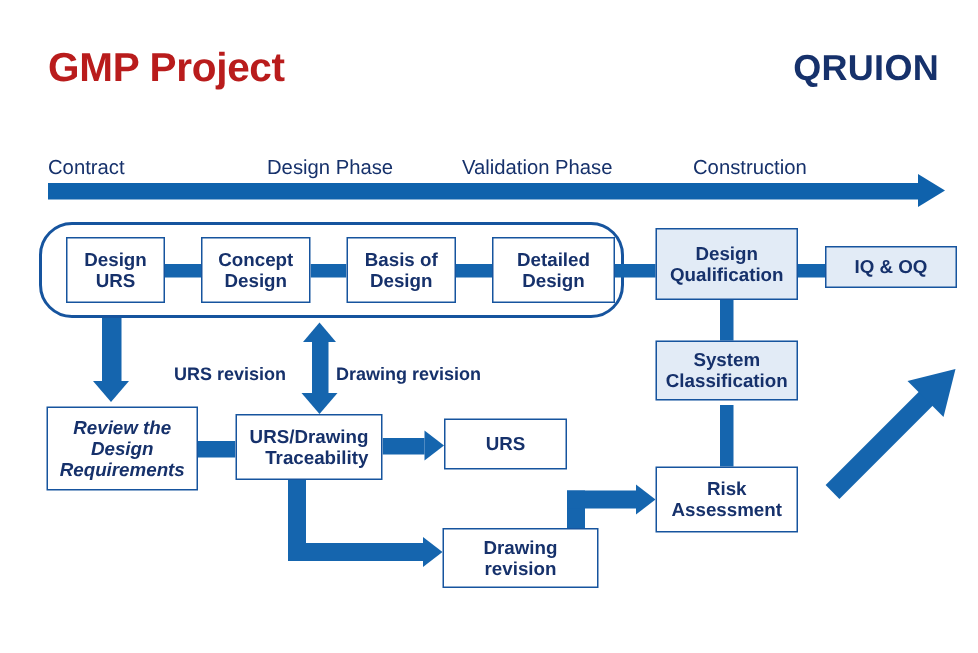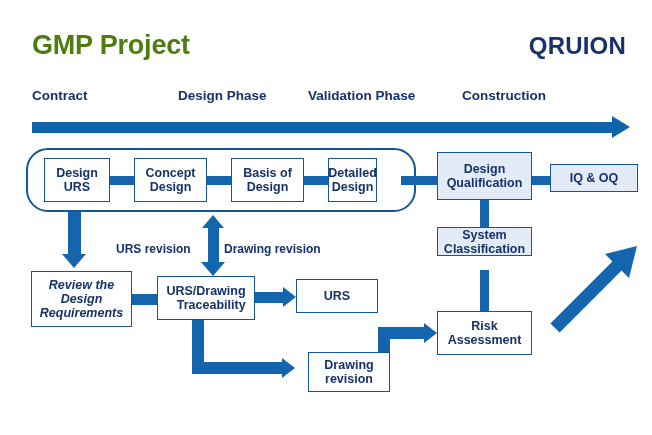--- a/index.html
+++ b/index.html
@@ -18,39 +18,39 @@
     overflow: hidden;
   }
   .abs { position: absolute; }
 
   
   #page-title {
     left: 32px;
     top: 30px;
     font-size: 27px;
     font-weight: bold;
-    color: #4d7c0f;
+    color: #b91c1c;
     letter-spacing: -0.2px;
     white-space: nowrap;
   }
   #brand-logo {
     right: 26px;
     top: 32px;
     font-size: 24px;
     font-weight: bold;
     color: #16316b;
     letter-spacing: 0.2px;
     white-space: nowrap;
   }
 
   
   .phase-label {
-    top: 88px;
+    top: 104px;
     font-size: 13.5px;
-    font-weight: bold;
+    font-weight: normal;
     color: #16316b;
     white-space: nowrap;
   }
 
   
   #timeline-arrow-bar {
     left: 32px;
     top: 122px;
     width: 584px;
     height: 11px;
@@ -167,42 +167,42 @@
       <span>Concept</span>
       <span>Design</span>
     </div>
   </div>
   <div class="abs pbox" style="left:231px; top:158px; width:73px; height:44px;">
     <div>
       <span>Basis of</span>
       <span>Design</span>
     </div>
   </div>
-  <div class="abs pbox" style="left:328px; top:158px; width:49px; height:44px;text-align:center;">
+  <div class="abs pbox" style="left:328px; top:158px; width:82px; height:44px;text-align:center;">
     <div>
       <span>Detailed</span>
       <span>Design</span>
     </div>
   </div>
 
   <div class="abs pbox tinted" style="left:437px; top:152px; width:95px; height:48px;">
     <div>
       <span>Design</span>
       <span>Qualification</span>
     </div>
   </div>
   <div class="abs pbox tinted" style="left:550px; top:164px; width:88px; height:28px;">
     <div>
       <span>IQ &amp; OQ</span>
     </div>
   </div>
 
   <div class="abs conn" style="left:480px; top:198px; width:9px; height:30px;"></div>
 
-  <div class="abs pbox tinted" style="left:437px; top:227px; width:95px; height:29px;">
+  <div class="abs pbox tinted" style="left:437px; top:227px; width:95px; height:40px;">
     <div>
       <span>System</span>
       <span>Classification</span>
     </div>
   </div>
 
   <div class="abs conn" style="left:480px; top:270px; width:9px; height:42px;"></div>
 
   <div class="abs pbox" style="left:437px; top:311px; width:95px; height:44px;align-items:center;">
     <div>
@@ -244,21 +244,21 @@
   <div class="abs pbox" style="left:296px; top:279px; width:82px; height:34px;">
     <div>
       <span>URS</span>
     </div>
   </div>
 
   <div class="abs conn" style="left:192px; top:320px; width:12px; height:53px;"></div>
   <div class="abs conn" style="left:192px; top:362px; width:90px; height:12px;"></div>
   <div class="abs arrowhead ah-right" style="left:282px; top:358px;"></div>
 
-  <div class="abs pbox" style="left:295px; top:352px; width:82px; height:40px;margin-left:13px;">
+  <div class="abs pbox" style="left:295px; top:352px; width:104px; height:40px;">
     <div>
       <span>Drawing</span>
       <span>revision</span>
     </div>
   </div>
 
   <div class="abs conn" style="left:378px; top:327px; width:12px; height:45px;"></div>
   <div class="abs conn" style="left:378px; top:327px; width:48px; height:12px;"></div>
   <div class="abs arrowhead ah-right" style="left:424px; top:323px;"></div>
 

